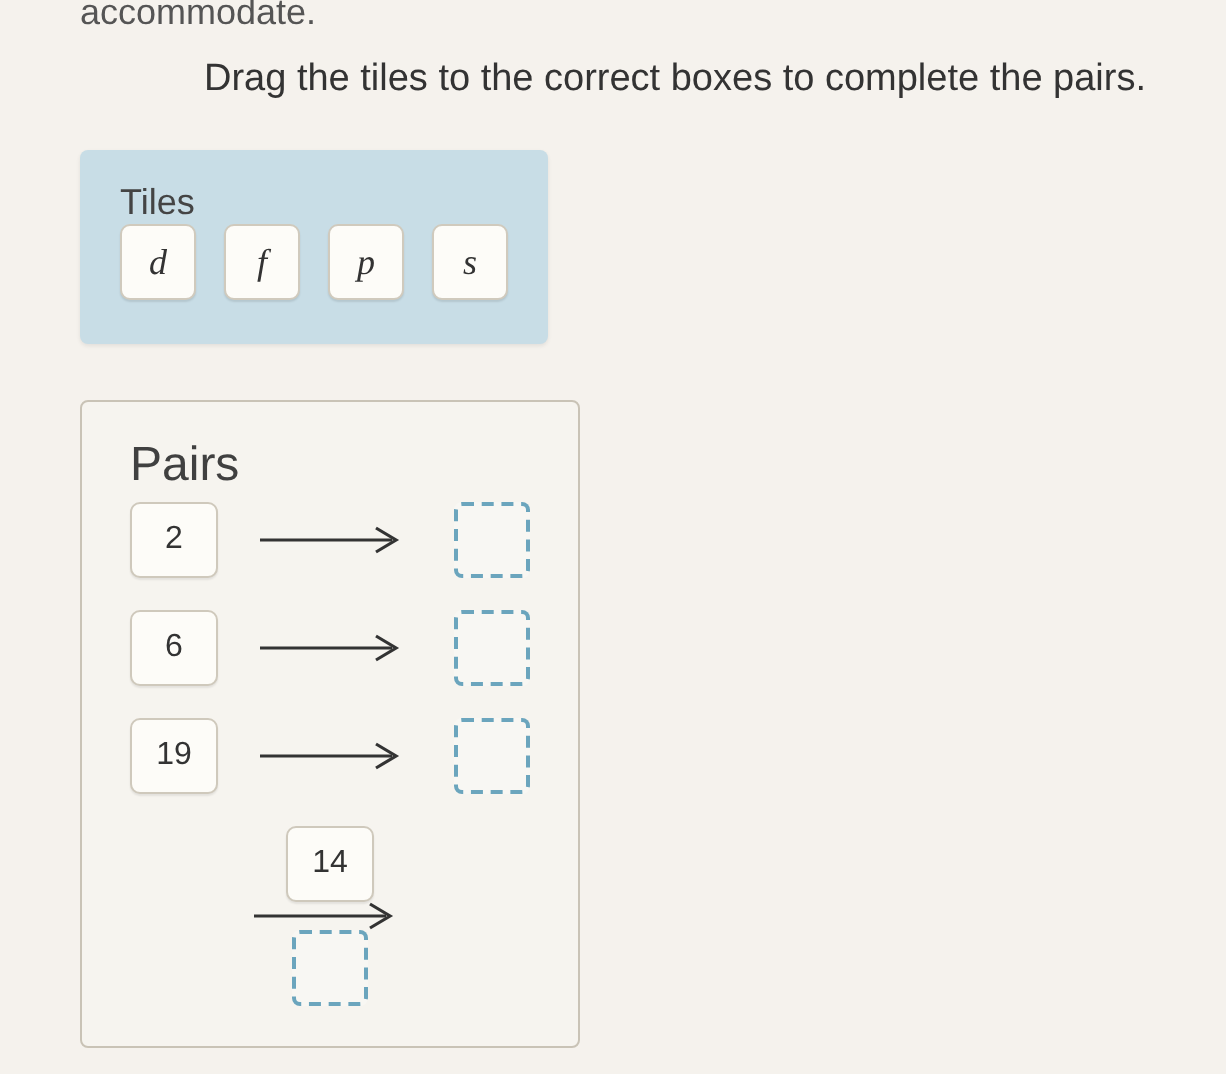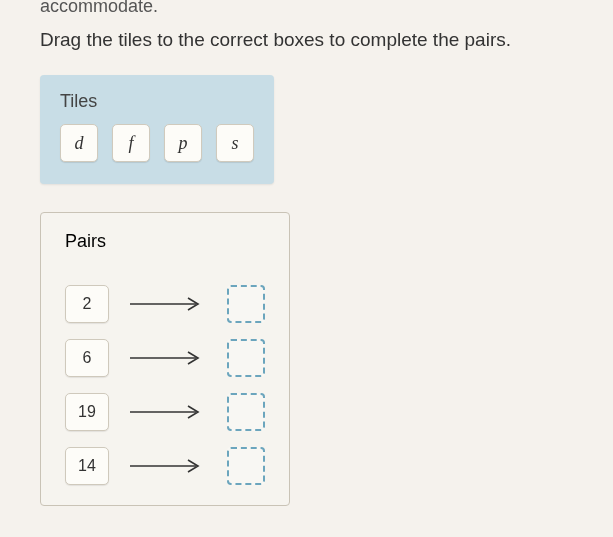--- a/index.html
+++ b/index.html
@@ -20,33 +20,33 @@
     color: #555;
     margin-top: -4px;
     margin-bottom: 12px;
     font-family: Arial, sans-serif;
   }
   .instruction {
     font-size: 19px;
     color: #333;
     margin-bottom: 24px;
     font-family: Arial, sans-serif;
+    text-align: right;
   }
   .tiles-panel {
     background: #c8dde6;
     border-radius: 4px;
     padding: 16px 20px 22px 20px;
     display: inline-block;
     margin-bottom: 28px;
     box-shadow: 0 1px 2px rgba(0,0,0,0.08);
   }
   .tiles-title {
     font-size: 18px;
     color: #444;
-    margin-bottom: 12px;
     font-family: Arial, sans-serif;
   }
   .tiles-row {
     display: flex;
     gap: 14px;
   }
   .tile {
     width: 38px;
     height: 38px;
     background: #fdfcf8;
@@ -63,31 +63,31 @@
     box-shadow: 0 1px 1px rgba(0,0,0,0.1);
   }
   .pairs-panel {
     border: 1px solid #c9c3b6;
     border-radius: 4px;
     padding: 18px 24px 20px 24px;
     display: inline-block;
     background: rgba(255,255,255,0.15);
   }
   .pairs-title {
-    font-size: 18px;
-    color: #000000;
-    margin-bottom: 33px;
+    font-size: 24px;
+    color: #404040;
+    margin-bottom: 4px;
     font-family: Arial, sans-serif;
   }
   .pair-row {
     display: flex;
     align-items: center;
     margin-bottom: 16px;
   }
-  .pair-row:last-child { margin-bottom: 0; }
+  .pair-row:last-child { margin-bottom: 0; flex-direction: column; }
   .source-box {
     width: 44px;
     height: 38px;
     background: #fdfcf8;
     border: 1px solid #cfc9bc;
     border-radius: 5px;
     display: flex;
     align-items: center;
     justify-content: center;
     font-family: Arial, sans-serif;

